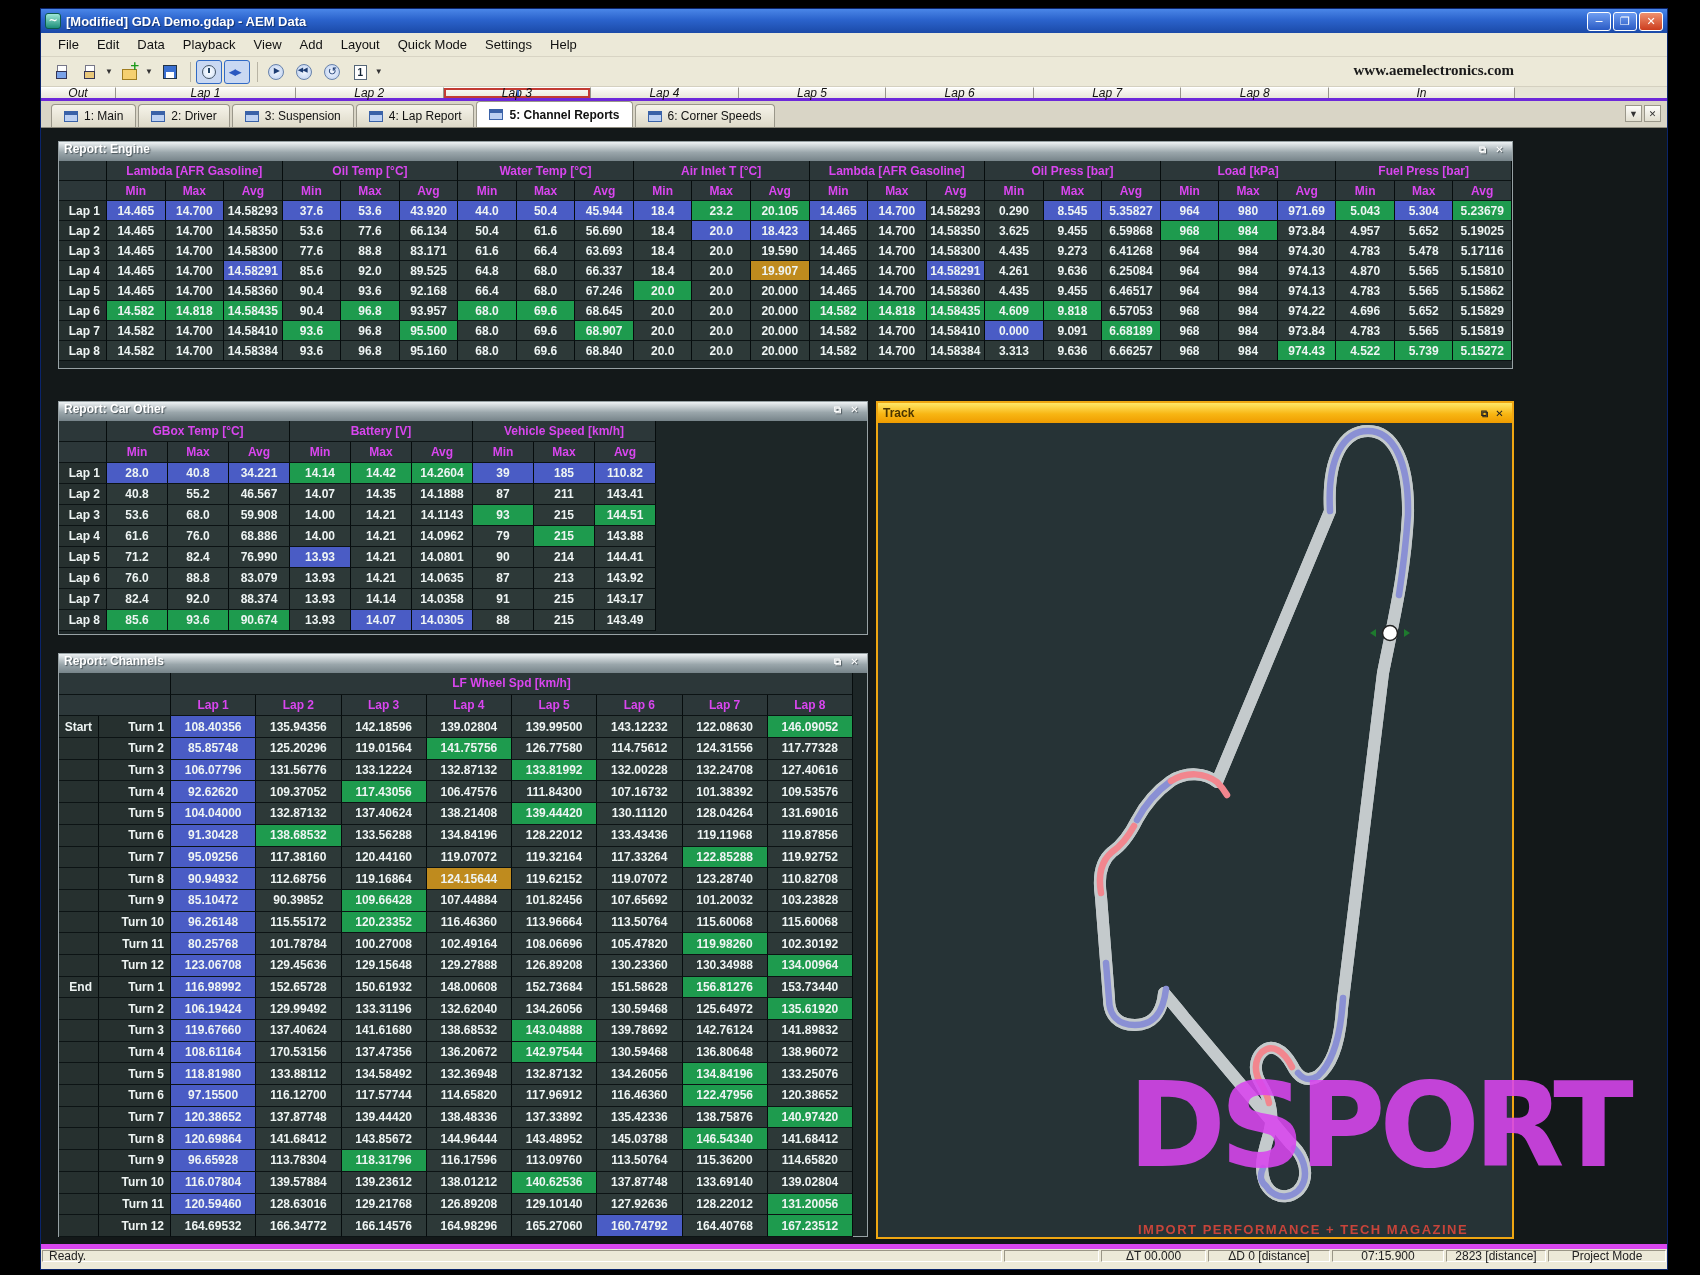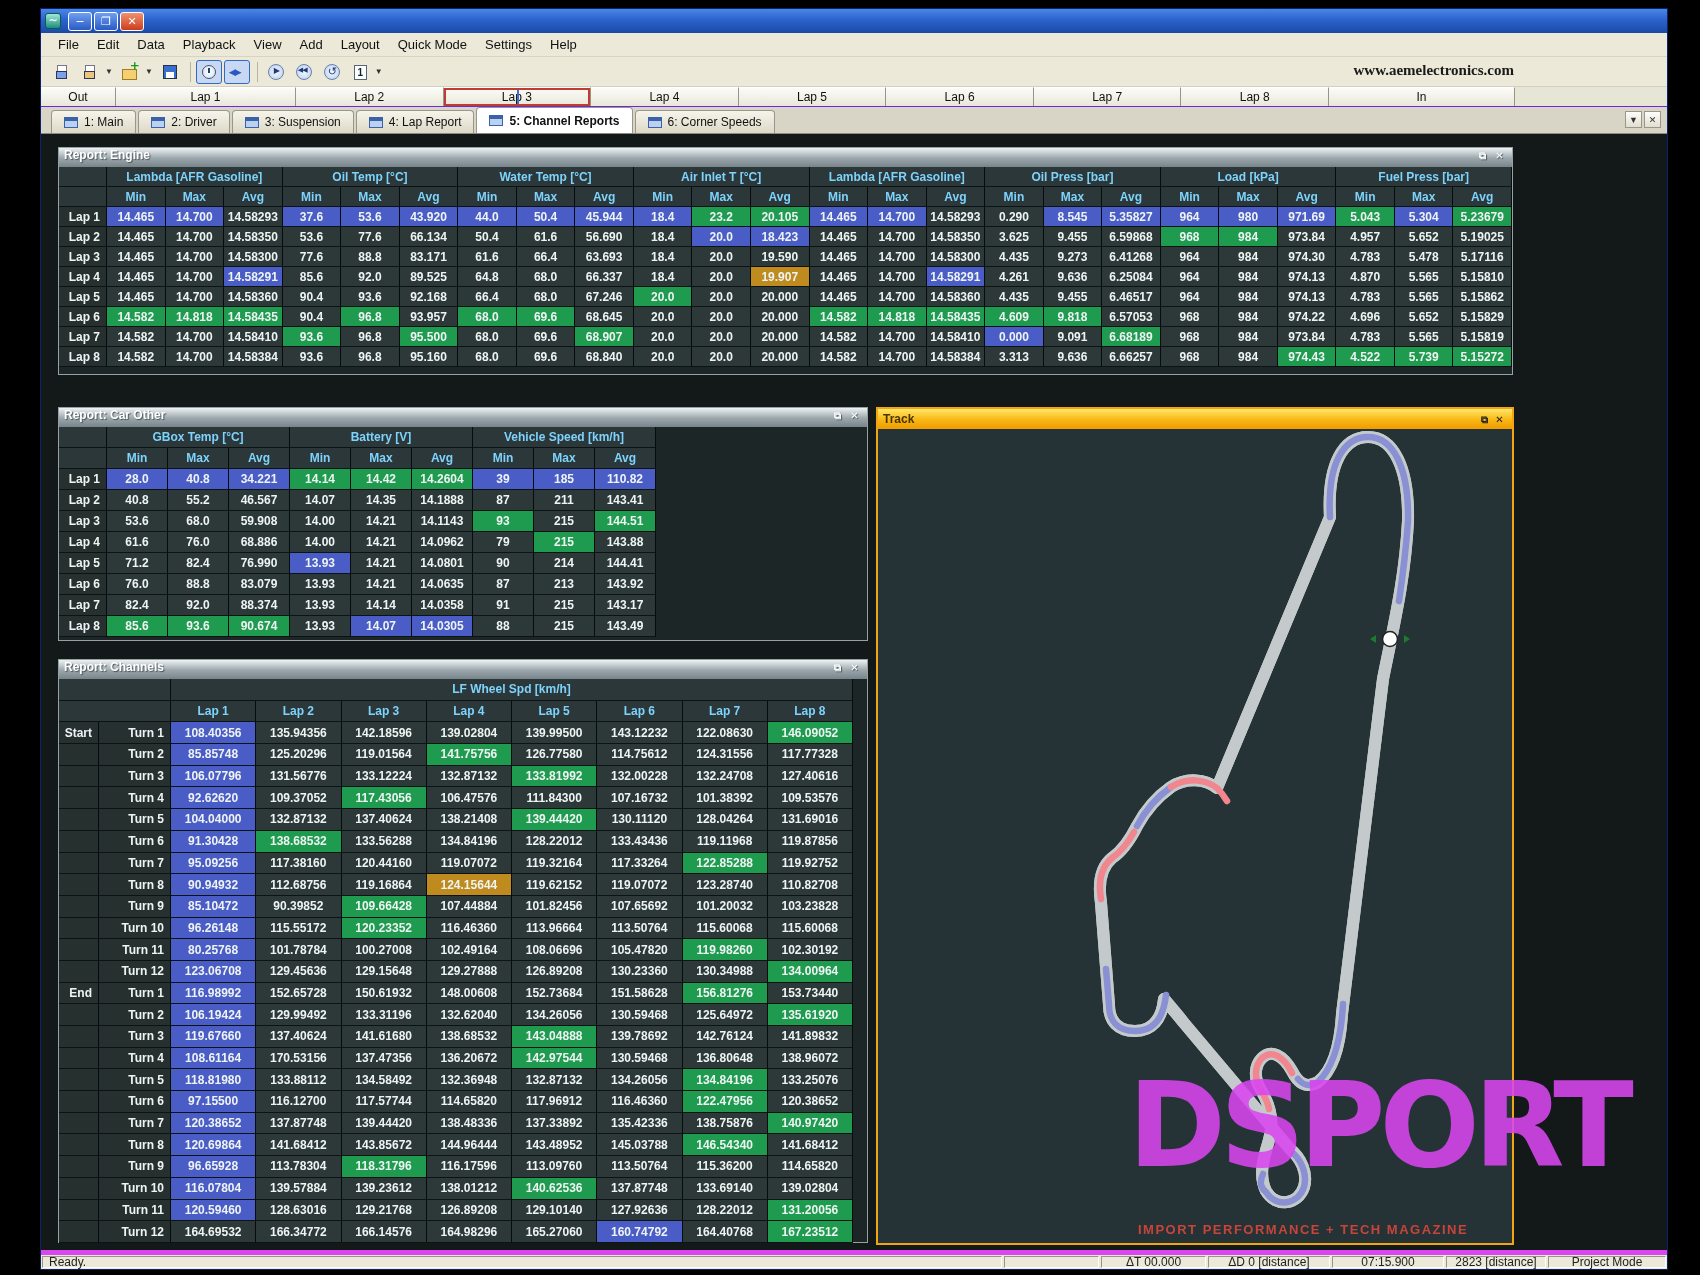--- a/index.html
+++ b/index.html
@@ -54,21 +54,21 @@
   .i-play-icon, .i-rewind-icon, .i-loop-icon { border-radius:50%;
       background:radial-gradient(#f4f8ff,#b9cdee); border:1px solid #6782ab; }
   .i-play-icon::before { content:"▶"; position:absolute; left:5px; top:1px; color:#1d3d73; font-size:8px; }
   .i-rewind-icon::before { content:"◀◀"; position:absolute; left:1px; top:1px; color:#1d3d73; font-size:7px; letter-spacing:-1px;}
   .i-loop-icon::before { content:"↺"; position:absolute; left:3px; top:0; color:#1d3d73; font-size:11px; }
   .i-display-count-icon::before { content:attr(data-n); position:absolute; left:2px; top:1px; width:11px; height:13px;
       background:#fff; border:1px solid #567; color:#123; font:bold 10px/13px "Liberation Sans",sans-serif; text-align:center;}
   .brand { position:absolute; right:153px; top:5px; font:bold 15px "Liberation Serif",serif; color:#1a1a1a; }
 
   
-  .lapstrip { height:20px; background:#e7e5d6; display:flex; border-bottom:1px solid #6d28d9; }
+  .lapstrip { height:14px; background:#e7e5d6; display:flex; border-bottom:3px solid #6d28d9;font-style:italic; }
   .lapseg { flex:1; border-right:1px solid #97948a; border-top:1px solid #fff;
             background:linear-gradient(#fcfcf8,#e9e7da); display:flex; align-items:center; justify-content:center;
             font-size:12px; color:#111; position:relative; }
   .lapseg:nth-child(1) { flex:0 0 75px; }
   .lapseg:nth-child(2) { flex:0 0 180px; }
   .lapseg:nth-child(10){ flex:0 0 186px; }
   .lapfiller { flex:0 0 152px; background:#e7e5d6; }
   .lapseg.sel { box-shadow:inset 0 0 0 2px #c23b33; }
   .lapseg.sel::after { content:""; position:absolute; left:50%; top:2px; bottom:2px; width:2px; background:#3f6fd0; }
 
@@ -92,21 +92,21 @@
             display:flex; align-items:flex-start; padding:0 5px; color:#fff;
             font:bold 12px "Liberation Sans",sans-serif; text-shadow:1px 1px 1px #4a555a; }
   .ptitle .sp { flex:1; }
   .pbtn { width:15px; text-align:center; color:#fff; font:bold 10px/15px "DejaVu Sans",sans-serif; margin-left:2px;}
 
   .grid { display:grid; }
   .tc { display:flex; align-items:center; justify-content:center; background:#2d3938; color:#eef4f3;
         font:bold 12px "Liberation Sans",sans-serif; border-right:1px solid #060c0d;
         border-bottom:1px solid #0c1314; overflow:hidden; white-space:nowrap; }
   .lab { background:#26302f; justify-content:flex-end; padding-right:6px; font-weight:bold; }
-  .hdr { background:#2c3739; font-weight:bold; color:#7dd3fc; }
+  .hdr { background:#2c3739; font-weight:bold; color:#d946ef; }
   .hb { background:var(--hb,#4a5cc5); }
   .hg { background:var(--hg,#1e9b4e); }
   .hy { background:var(--hy,#bf8b1e); }
 
   #engine-grid  { grid-template-columns:48px repeat(24,1fr); grid-auto-rows:20px; width:1453px; }
   #engine-grid .ghead { grid-column:span 3; }
   #carother-grid{ grid-template-columns:48px repeat(9,61px); grid-auto-rows:21px; width:598px; }
   #carother-grid .ghead { grid-column:span 3; }
   #channels-grid{ grid-template-columns:40px 72px repeat(8,1fr); grid-auto-rows:21.7px; width:794px; }
   #channels-grid .span8 { grid-column:span 8; }
@@ -133,20 +133,21 @@
             font-size:12px; color:#222; display:flex; align-items:center; padding:0 6px; white-space:nowrap;}
   .sfield.msg { flex:1; }
 </style>
 </head>
 <body>
 
 <div class="app">
 
   <div class="titlebar">
     <div class="appicon">~</div>
+    <div class="ttext">[Modified] GDA Demo.gdap - AEM Data</div>
     <div class="winbtn">─</div>
     <div class="winbtn">❐</div>
     <div class="winbtn close">✕</div>
   </div>
 
   <div class="menubar" id="menubar">
       <div class="menuitem">File</div>
       <div class="menuitem">Edit</div>
       <div class="menuitem">Data</div>
       <div class="menuitem">Playback</div>

